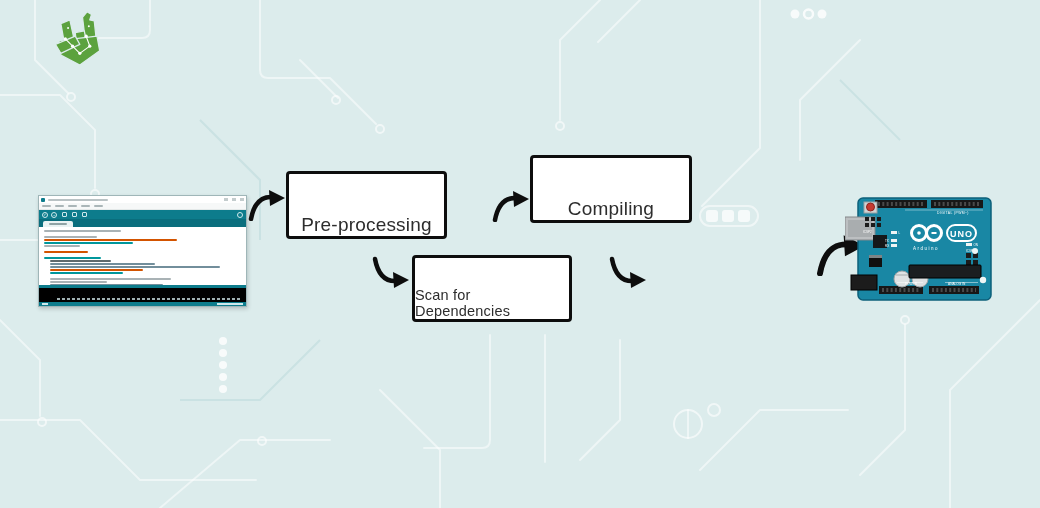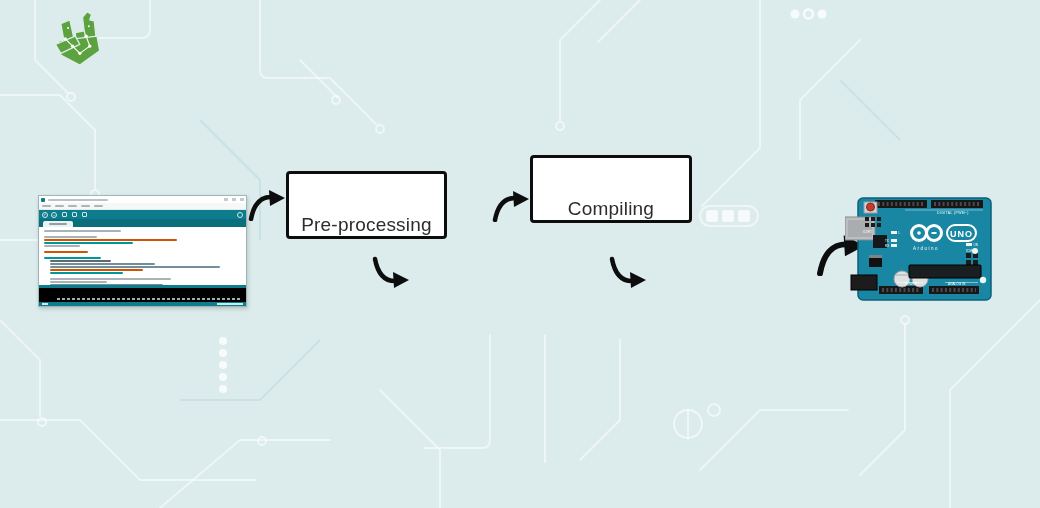--- a/index.html
+++ b/index.html
@@ -208,20 +208,23 @@
         <i></i>
       </div>
 </div>
 
 <div class="fbox" id="box-pre">
   <span>Pre-processing</span>
 </div>
 <div class="fbox" id="box-comp">
   <span>Compiling</span>
 </div>
+<div class="fbox" id="box-scan">
+  <span>Scan for Dependencies</span>
+</div>
 
 <svg class="flow-arrow" id="arrow-1" width="38" height="32" viewBox="0 0 38 32">
   <path d="M3,30 C6,14 13,7 25,8" fill="none" stroke="#0d0d0d" stroke-width="4.5" stroke-linecap="round"></path>
   <polygon points="21,1 37,9 22,17" fill="#0d0d0d"></polygon>
 </svg>
 <svg class="flow-arrow" id="arrow-2" width="38" height="33" viewBox="0 0 38 33">
   <path d="M3,3 C6,19 13,26 25,25" fill="none" stroke="#0d0d0d" stroke-width="4.5" stroke-linecap="round"></path>
   <polygon points="21,16 37,24 22,32" fill="#0d0d0d"></polygon>
 </svg>
 <svg class="flow-arrow" id="arrow-3" width="38" height="32" viewBox="0 0 38 32">

